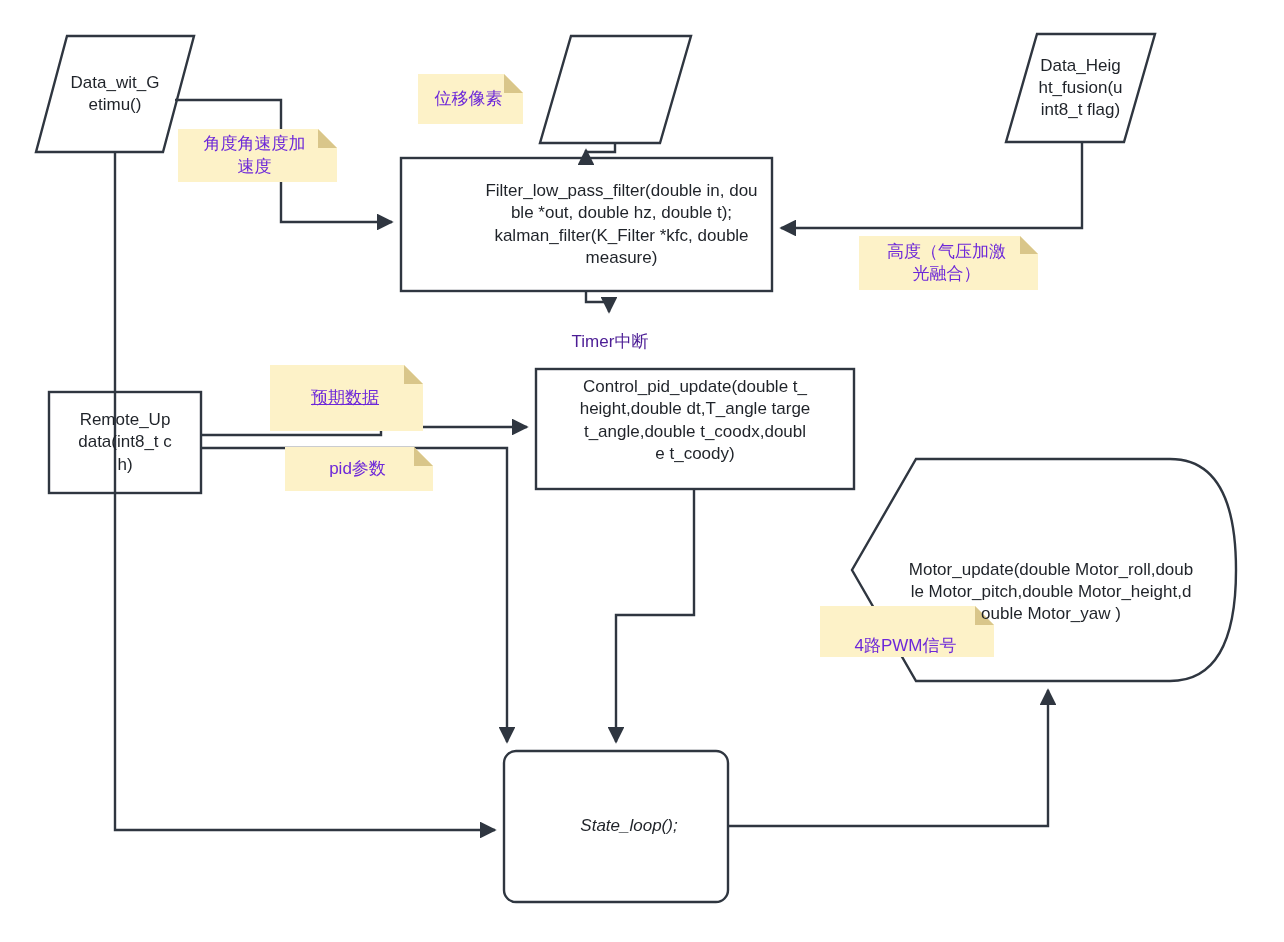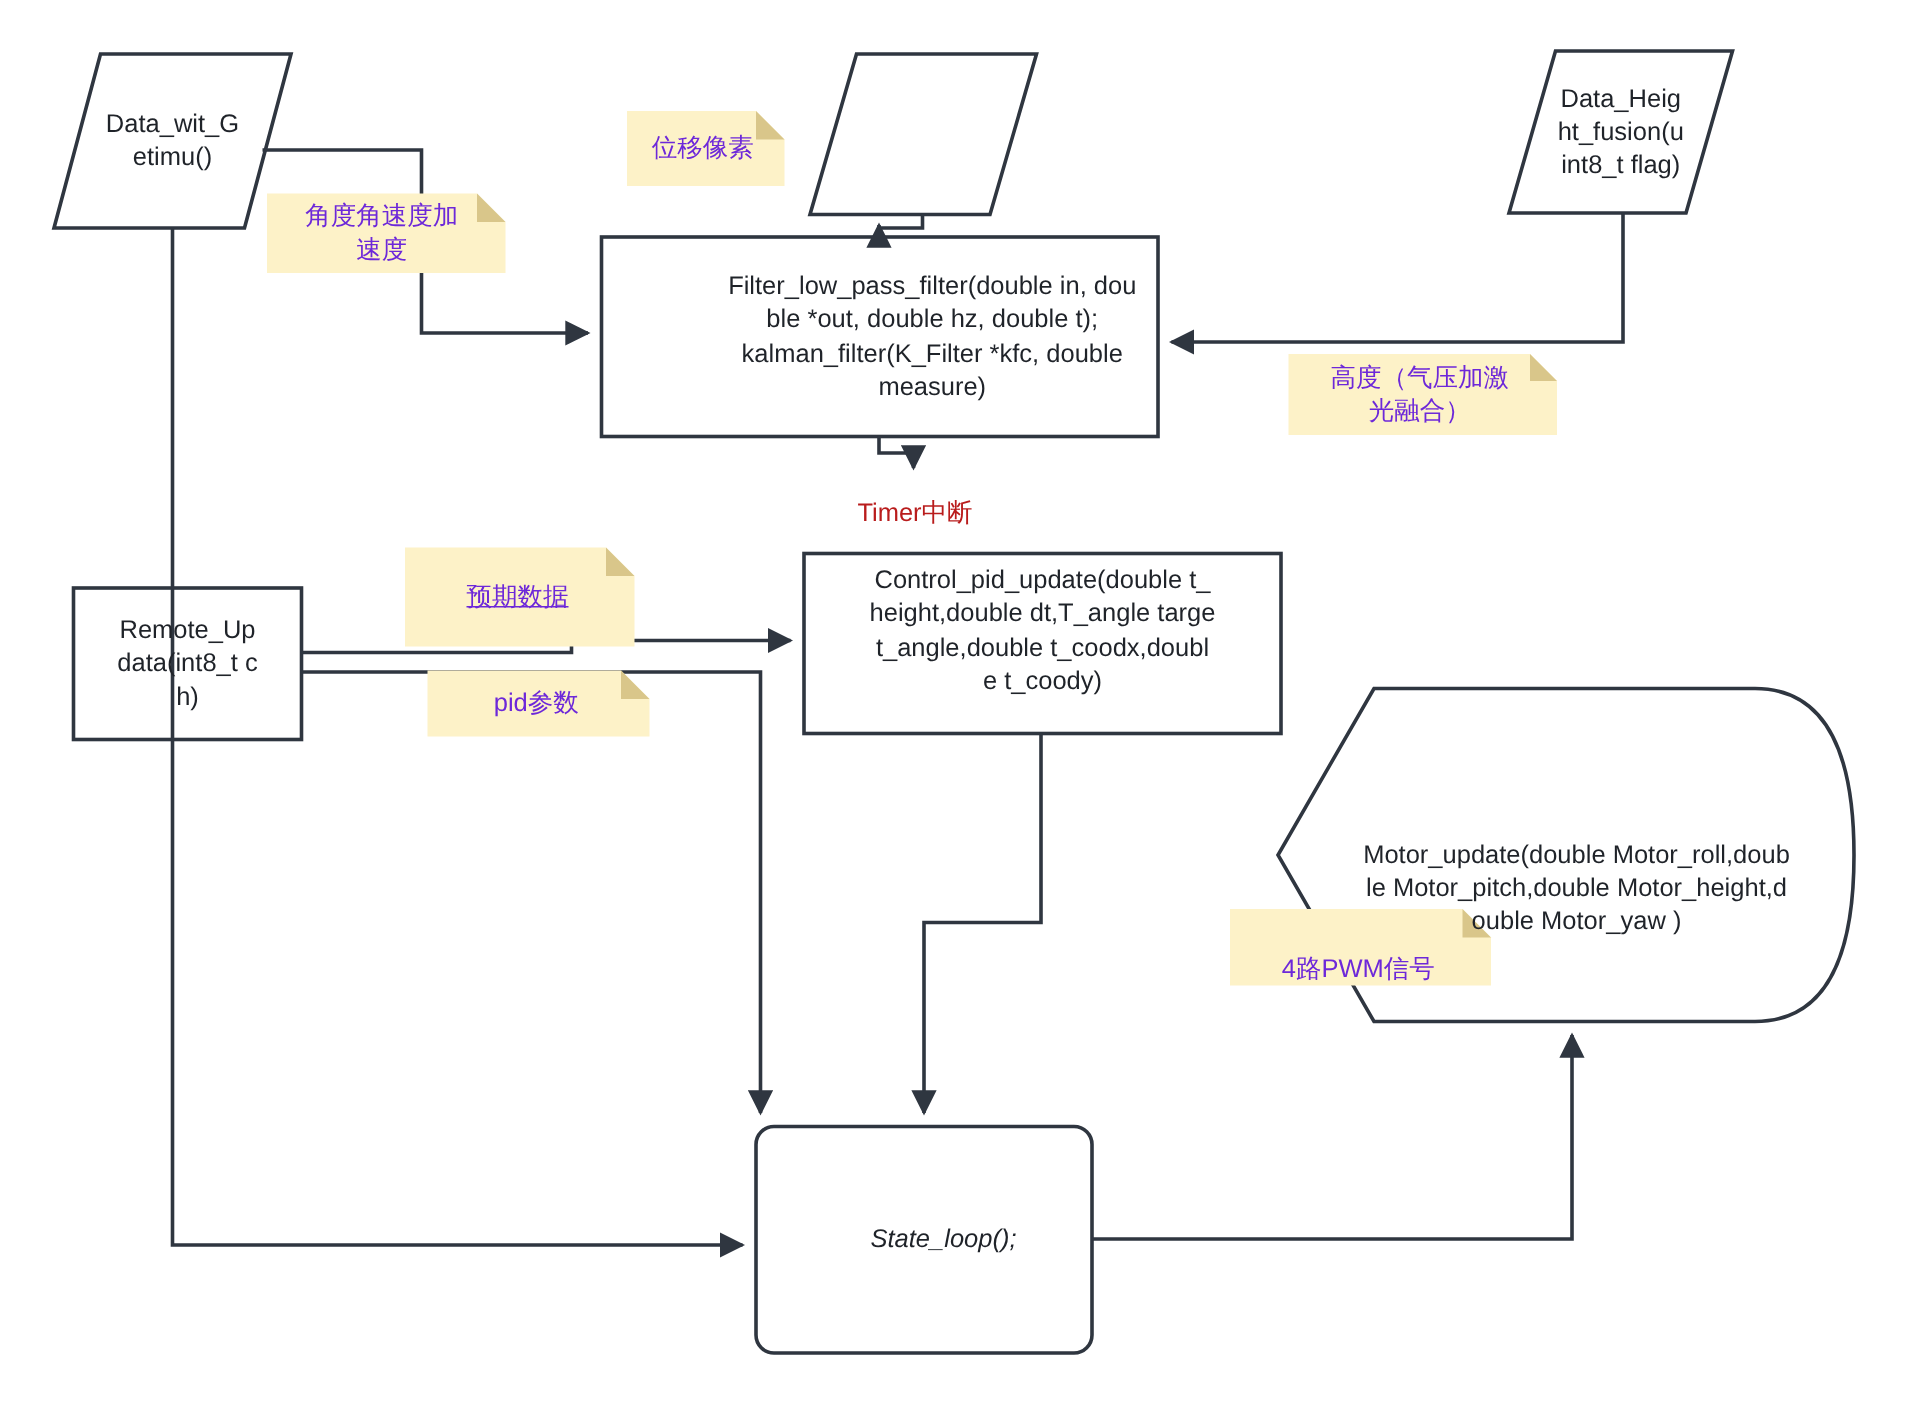--- a/index.html
+++ b/index.html
@@ -42,21 +42,21 @@
     align-items: center;
     justify-content: center;
     text-align: center;
     color: #6d28d9;
     font-size: 17px;
     line-height: 1.32;
     white-space: pre-line;
   }
   .edge-label {
     position: absolute;
-    color: #b91c1c;
+    color: #4c1d95;
     font-size: 17px;
     text-align: center;
     white-space: nowrap;
   }
 </style>
 </head>
 <body>
 
 <div id="canvas">
 

